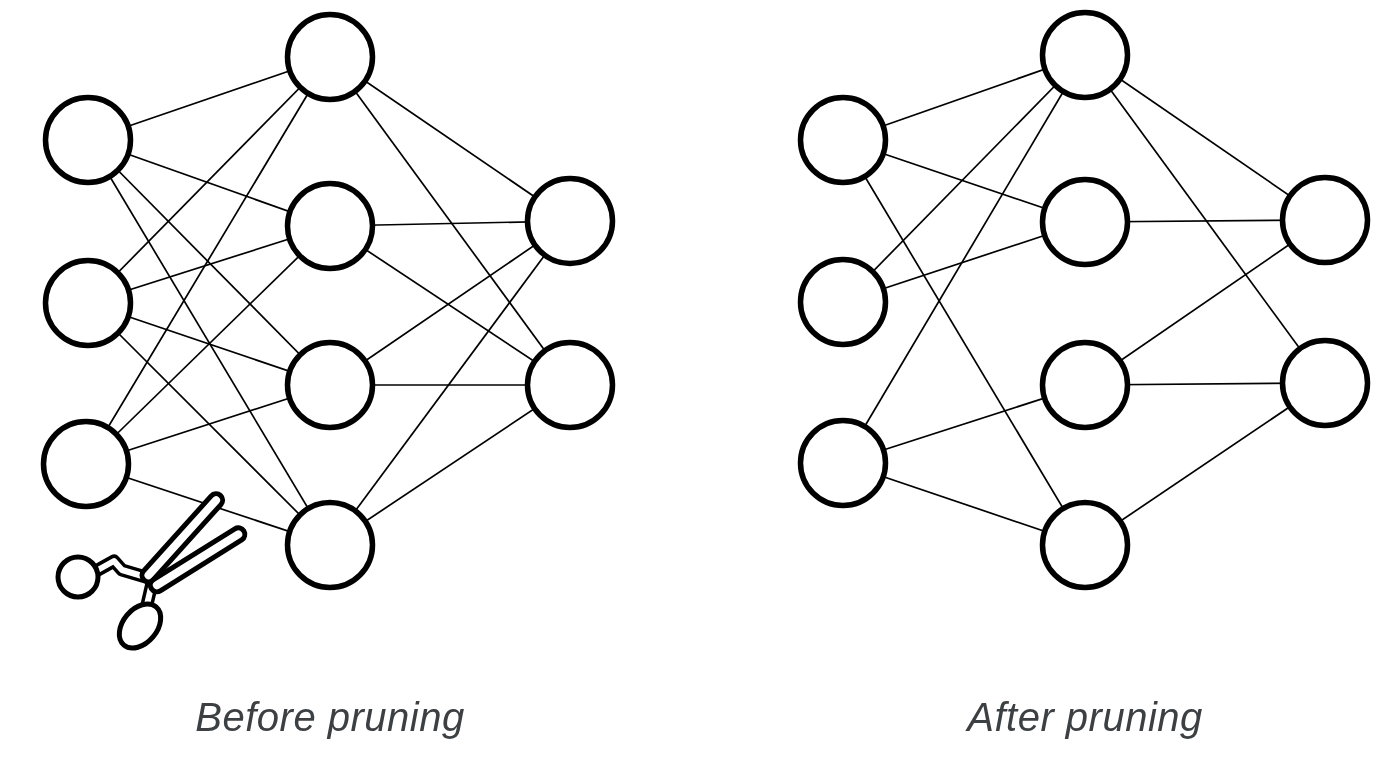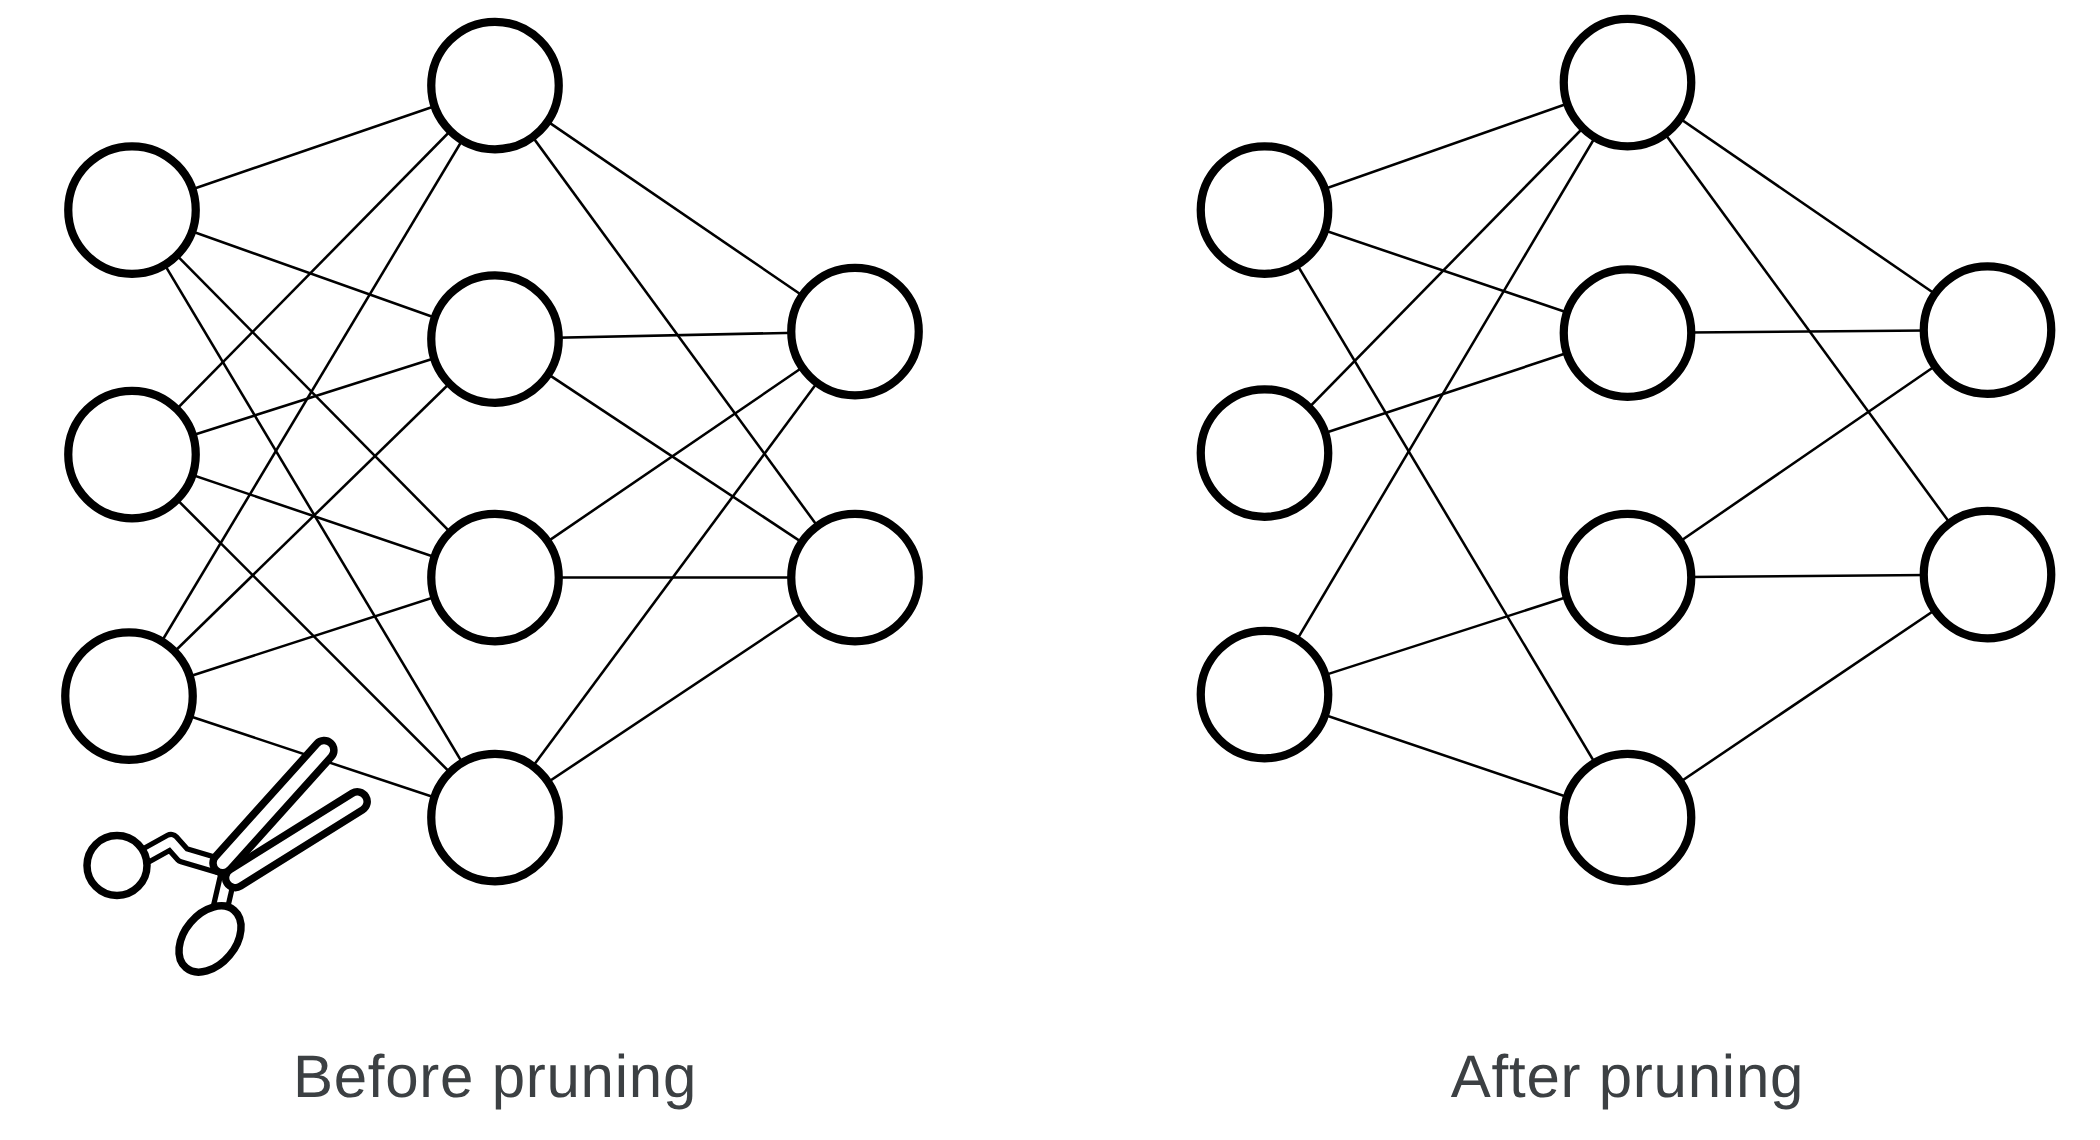--- a/index.html
+++ b/index.html
@@ -7,20 +7,21 @@
     padding: 0;
     background: #ffffff;
   }
   #stage {
     position: relative;
     width: 1400px;
     height: 760px;
     background: #ffffff;
     overflow: hidden;
     font-family: "Liberation Sans", "DejaVu Sans", sans-serif;
+    font-style: italic;
   }
   svg text.diagram-label {
     font-family: "Liberation Sans", "DejaVu Sans", sans-serif;
     font-size: 40px;
     fill: #3c4043;
     text-anchor: middle;
     letter-spacing: 0.5px;
   }
   .edge { stroke: #000000; stroke-width: 1.7; }
   .node { fill: #ffffff; stroke: #000000; stroke-width: 5.5; }

